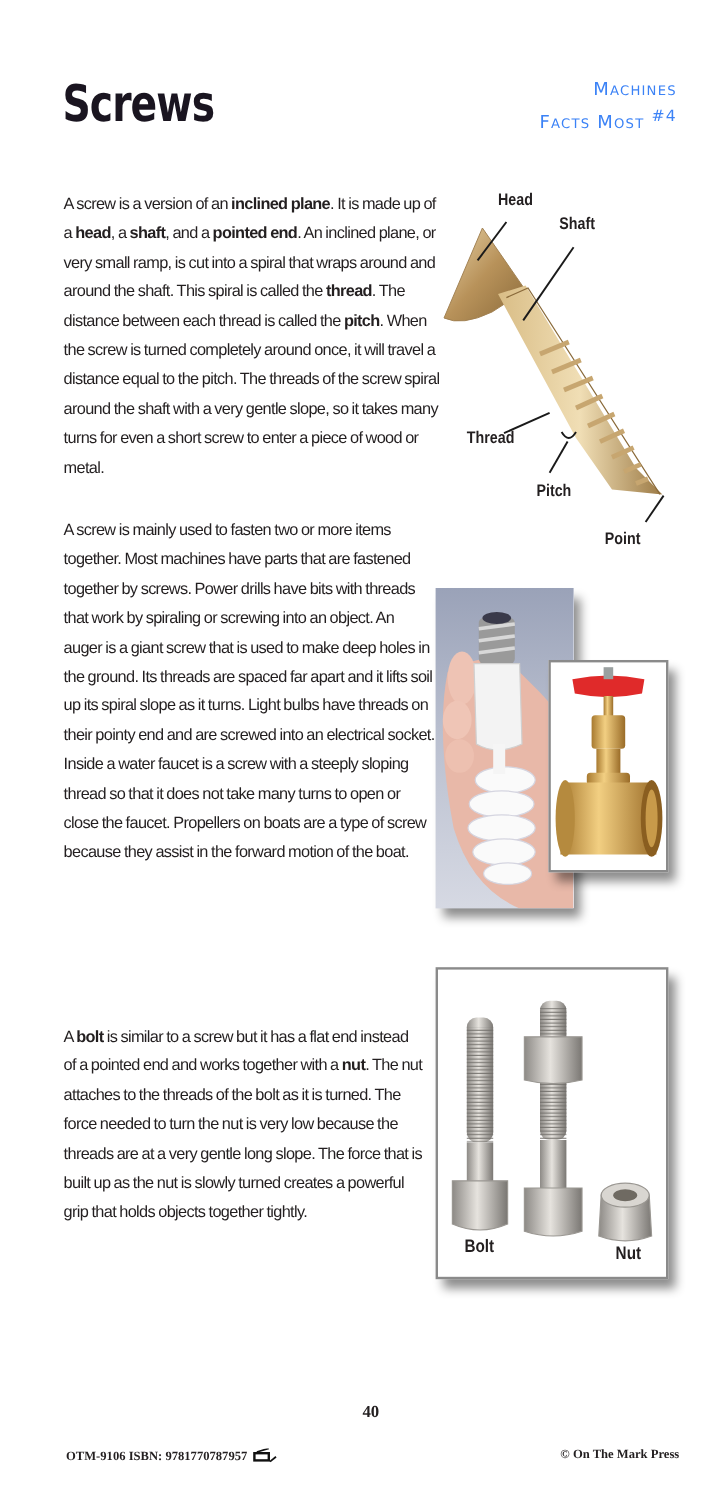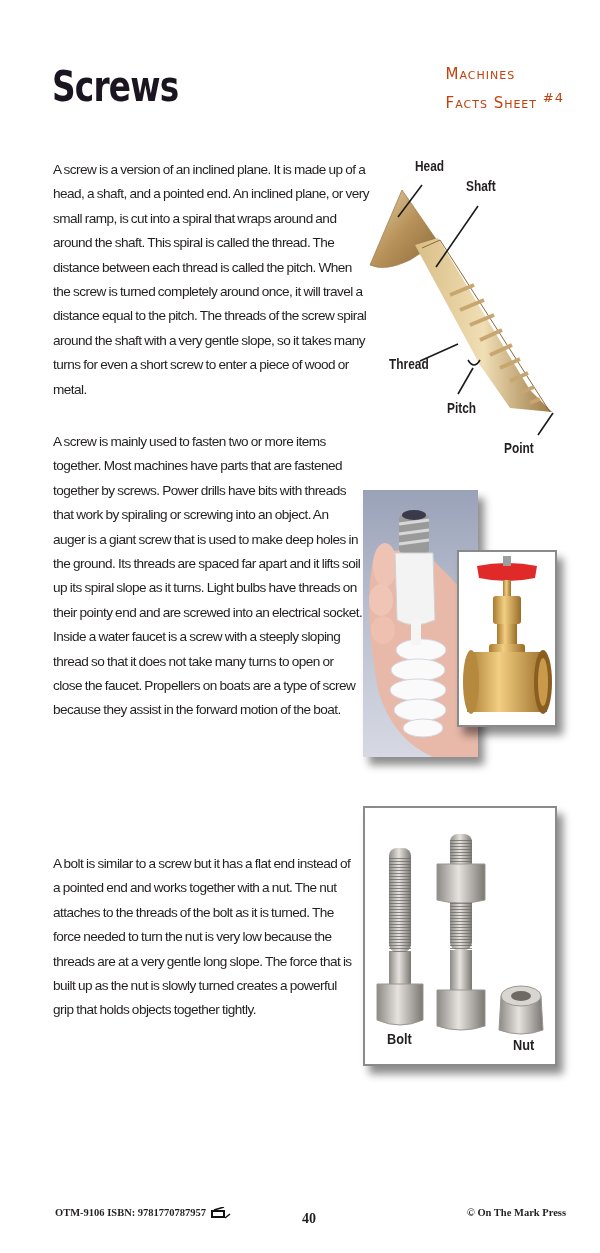--- a/index.html
+++ b/index.html
@@ -1,43 +1,43 @@
 <!DOCTYPE html>
 <html><head>
 <meta charset="utf-8">
 <style>
   html, body { margin:0; padding:0; background:#ffffff; }
   body { width:600px; height:1253px; position:relative; overflow:hidden; font-family:"Liberation Sans", sans-serif; color:#231f20; }
   .title { position:absolute; left:52px; top:62px; font-family:"DejaVu Sans", sans-serif; font-weight:bold; font-size:42px; letter-spacing:-1px; transform:scaleX(0.78); transform-origin:left top; color:#1a1520; }
-  .series { position:absolute; right:36px; top:62px; text-align:left; font-family:"DejaVu Sans", sans-serif; font-size:15px; line-height:24px; letter-spacing:1px; font-variant:small-caps; color:#c2410c; }
+  .series { position:absolute; right:36px; top:62px; text-align:right; font-family:"DejaVu Sans", sans-serif; font-size:15px; line-height:24px; letter-spacing:1px; font-variant:small-caps; color:#3b82f6; }
   .series sup { font-size:13px; }
   .para { position:absolute; left:53px; width:318px; font-family:"Liberation Sans", sans-serif; font-size:13.6px; line-height:24.4px; letter-spacing:-0.55px; word-spacing:-0.5px; color:#231f20; }
-  .para b { font-weight:normal; }
+  .para b { font-weight:bold; }
   .p1 { top:158px; }
   .p2 { top:430px; width:310px; }
   .p3 { top:852px; width:300px; }
   .screw-fig { position:absolute; left:360px; top:150px; width:220px; height:320px; }
   .lbl { position:absolute; font-family:"Liberation Sans", sans-serif; font-weight:bold; font-size:14px; transform:scaleX(0.85); transform-origin:left top; color:#231f20; }
   .photo { position:absolute; box-shadow:6px 8px 8px rgba(0,0,0,0.45); }
   .bulb { left:363px; top:490px; width:115px; height:267px; background:linear-gradient(180deg,#9aa2b8 0%,#b9bfcf 45%,#d6d9e3 100%); overflow:hidden; }
   .faucet { left:457px; top:550px; width:100px; height:177px; background:#fff; border:2px solid #8a8a8a; box-sizing:border-box; overflow:hidden; }
   .boltbox { left:363px; top:806px; width:194px; height:260px; background:#fff; border:2px solid #8a8a8a; box-sizing:border-box; overflow:hidden; }
   .footer { position:absolute; top:1207px; font-family:"Liberation Serif", serif; font-weight:bold; font-size:10.5px; color:#231f20; }
   .f-left { left:55px; }
-  .f-mid { left:302px; top:1170px; font-size:14px;margin-top:41px; }
+  .f-mid { left:302px; top:1170px; font-size:14px; }
   .f-right { right:34px; }
   .fax { display:inline-block; vertical-align:middle; margin-left:4px; }
 </style>
 </head>
 <body>
 
 <div class="title">Screws</div>
 <div class="series">
   <div>Machines</div>
-  <div><span>Facts Sheet</span> <sup>#4</sup></div>
+  <div><span>Facts Most</span> <sup>#4</sup></div>
 </div>
 
 <div class="para p1"><span>A screw is a version of an </span><b>inclined plane</b><span>. It is made up of a </span><b>head</b><span>, a </span><b>shaft</b><span>, and a </span><b>pointed end</b><span>. An inclined plane, or very small ramp, is cut into a spiral that wraps around and around the shaft. This spiral is called the </span><b>thread</b><span>. The distance between each thread is called the </span><b>pitch</b><span>. When the screw is turned completely around once, it will travel a distance equal to the pitch. The threads of the screw spiral around the shaft with a very gentle slope, so it takes many turns for even a short screw to enter a piece of wood or metal.</span></div>
 
 <div class="screw-fig">
   <svg width="220" height="320" viewBox="0 0 220 320">
     <defs>
       <linearGradient id="brass" x1="0" y1="0" x2="1" y2="1">
         <stop offset="0" stop-color="#e8d3a8"></stop>
         <stop offset="0.5" stop-color="#b8925a"></stop>

